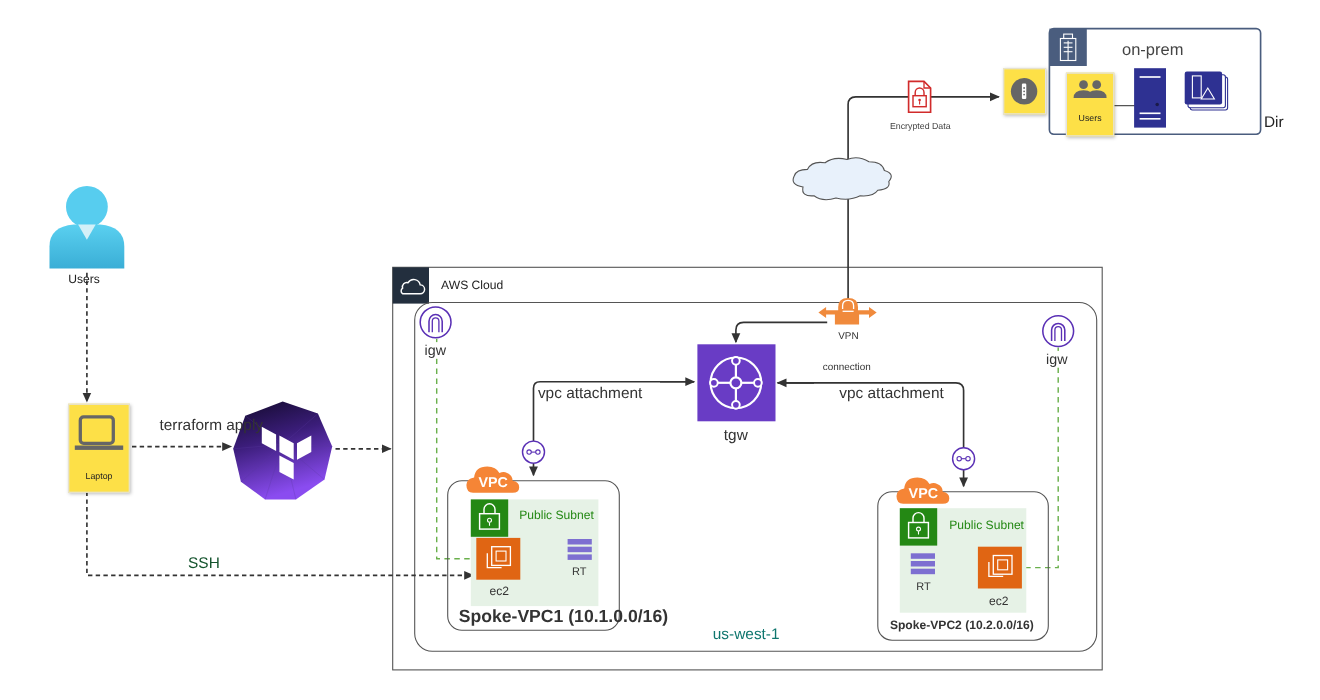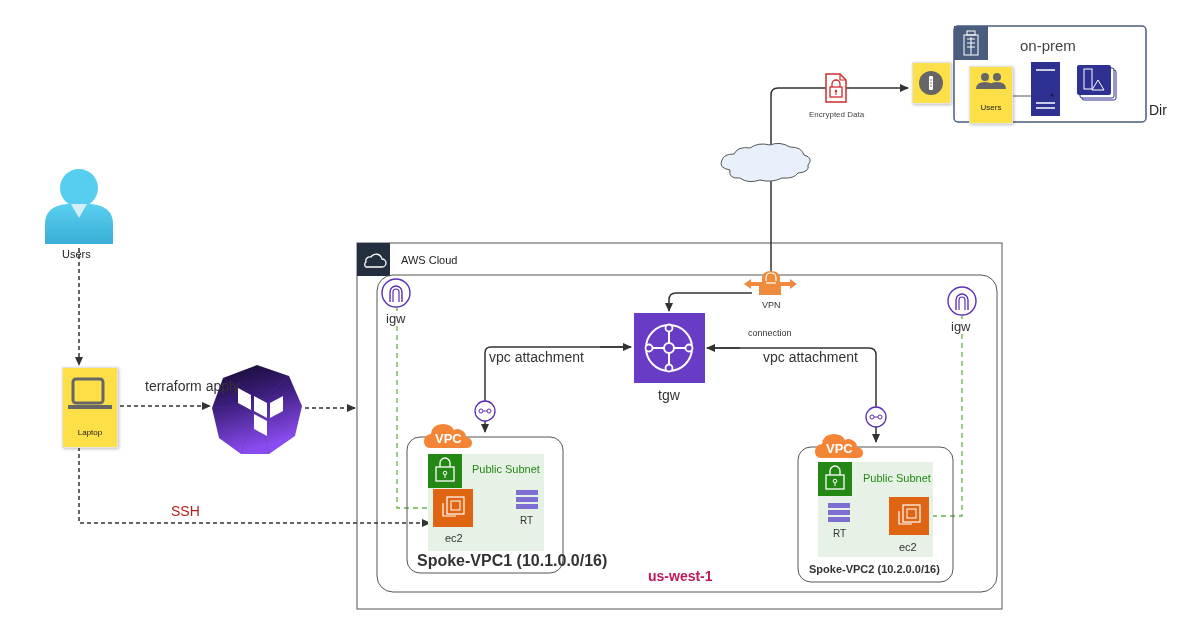--- a/index.html
+++ b/index.html
@@ -217,27 +217,27 @@
       <path d="M12,14 L46,40 L78,12 M1,44 L46,40 L91,42 M8,74 L46,40 L84,72 M30,90 L46,40 L58,90"></path>
     </g>
     <polygon points="27,24 40,31 40,46 27,39" fill="#fff"></polygon>
     <polygon points="43,32 56,39 56,54 43,47" fill="#fff"></polygon>
     <polygon points="59,39 72,32 72,47 59,54" fill="#fff"></polygon>
     <polygon points="43,50 56,57 56,72 43,65" fill="#fff"></polygon>
   </svg>
 </div>
 
 <div class="lbl" style="left:116px; top:378px; font-size:14px; color:#333;margin-left:29px;">terraform apply</div>
-<div class="lbl" style="left:171px; top:503px; font-size:14px; color:#b91c1c;">SSH</div>
+<div class="lbl" style="left:171px; top:503px; font-size:14px; color:#14532d;">SSH</div>
 <div class="lbl" style="left:489px; top:349px; font-size:14px; color:#333;">vpc attachment</div>
 <div class="lbl" style="left:763px; top:349px; font-size:14px; color:#333;">vpc attachment</div>
 <div class="lbl" style="left:809px; top:110px; font-size:8px; color:#444;">Encrypted Data</div>
 
 <div class="lbl" style="left:401px; top:254px; font-size:11px; color:#222;text-align:right;">AWS Cloud</div>
-<div class="lbl" style="left:648px; top:568px; font-size:14px; font-weight:bold; color:#be185d;">us-west-1</div>
+<div class="lbl" style="left:648px; top:568px; font-size:14px; font-weight:normal; color:#0f766e;">us-west-1</div>
 <div class="lbl" style="left:658px; top:387px; font-size:14px; color:#333;">tgw</div>
 <div class="lbl" style="left:762px; top:300px; font-size:9px; color:#333;">VPN</div>
 <div class="lbl" style="left:748px; top:328px; font-size:9px; color:#333;">connection</div>
 <div class="lbl" style="left:386px; top:311px; font-size:13px; color:#333; background:#fff;">igw</div>
 <div class="lbl" style="left:951px; top:319px; font-size:13px; color:#333; background:#fff;">igw</div>
 
 <div class="lbl" style="left:435px; top:431px; font-size:13px; font-weight:bold; color:#fff;">VPC</div>
 <div class="lbl" style="left:472px; top:463px; font-size:11px; color:#248814;">Public Subnet</div>
 <div class="lbl" style="left:445px; top:532px; font-size:11px; color:#333;">ec2</div>
 <div class="lbl" style="left:520px; top:515px; font-size:10px; color:#333;">RT</div>

